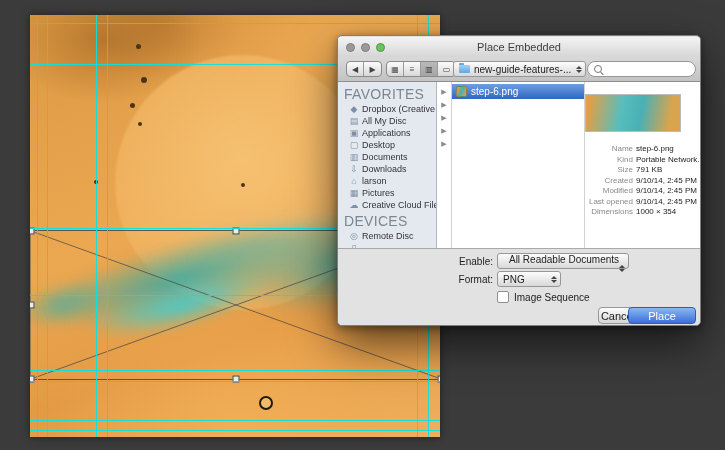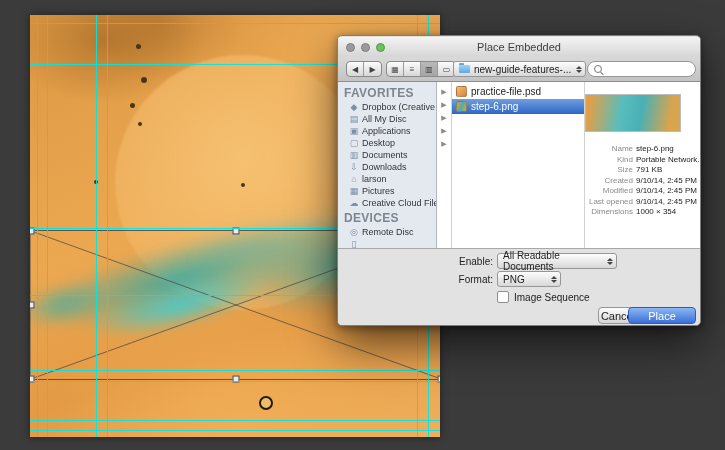--- a/index.html
+++ b/index.html
@@ -61,21 +61,21 @@
   .folder-ico{width:11px;height:8px;background:linear-gradient(#9fd4f5,#5fa8e0);border-radius:1px;position:relative;margin-right:4px;flex:none;}
   .folder-ico::before{content:"";position:absolute;top:-2px;left:0;width:5px;height:2px;background:#5fa8e0;border-radius:1px 1px 0 0;}
   .pathpopup{position:absolute;left:115px;top:4px;width:133px;}
   .pathpopup .txt{white-space:nowrap;overflow:hidden;}
   .search{position:absolute;right:4px;top:4px;width:109px;height:16px;background:#fff;border:1px solid #979797;border-radius:9px;display:flex;align-items:center;padding-left:6px;box-sizing:border-box;}
   .mag{width:6px;height:6px;border:1px solid #777;border-radius:50%;position:relative;flex:none;}
   .mag::after{content:"";position:absolute;width:4px;height:1px;background:#777;transform:rotate(45deg);right:-3px;bottom:-2px;}
 
   .browser{position:absolute;left:0;top:46px;right:0;height:166px;display:flex;background:#fff;}
   .sidebar{width:98px;flex:none;background:#e4e9ef;border-right:1px solid #b2b7bd;overflow:hidden;padding-top:2px;box-sizing:content-box;}
-  .side-header{font-size:12px;font-weight:bold;color:#7c8692;padding:2px 0 1px 6px;letter-spacing:.3px;}
+  .side-header{font-size:14px;font-weight:normal;color:#7c8692;padding:2px 0 1px 6px;letter-spacing:.3px;}
   .side-item{display:flex;align-items:center;gap:3px;height:12px;padding-left:11px;font-size:9px;color:#30343a;white-space:nowrap;overflow:hidden;}
   .side-item .ic{color:#7d8ea6;font-size:9px;width:10px;text-align:center;flex:none;}
   .chevrons{width:14px;flex:none;border-right:1px solid #d2d2d2;padding-top:3px;}
   .chevrons .ch{height:13px;font-size:7px;color:#8a8a8a;text-align:center;line-height:13px;}
   .filelist{width:132px;flex:none;border-right:1px solid #d2d2d2;padding-top:2px;font-size:10px;}
   .file-row{display:flex;align-items:center;gap:4px;height:15px;padding:0 4px;color:#222;white-space:nowrap;overflow:hidden;}
   .file-row.selected{background:linear-gradient(#6f9ee0,#2f66c6);color:#fff;}
   .thumb{width:11px;height:11px;border-radius:2px;flex:none;border:1px solid rgba(0,0,0,.2);box-sizing:border-box;}
   .thumb.psd{background:linear-gradient(135deg,#f3c078,#d5833a);}
   .thumb.png{background:linear-gradient(115deg,#d89a4a 15%,#3fb3b3 50%,#cfa05a 90%);}
@@ -233,24 +233,20 @@
 
       <div class="chevrons">
         <div class="ch">▶</div>
         <div class="ch">▶</div>
         <div class="ch">▶</div>
         <div class="ch">▶</div>
         <div class="ch">▶</div>
       </div>
 
       <div class="filelist">
-        <div class="file-row">
-          <span class="thumb psd"></span>
-          <span>practice-file.psd</span>
-        </div>
         <div class="file-row selected">
           <span class="thumb png"></span>
           <span>step-6.png</span>
         </div>
       </div>
 
       <div class="preview">
         <div class="pv-thumb"></div>
         <div class="info">
           <div class="info-row">
@@ -281,21 +277,21 @@
               <span class="info-label">Dimensions</span>
               <span class="info-value">1000 × 354</span>
             </div>
         </div>
       </div>
     </div>
 
     <div class="options">
       <div class="opt-row" style="top:4px;height:16px;">
         <span class="opt-label">Enable:</span>
-        <div class="popup" style="width:120px;">
+        <div class="popup" style="width:132px;flex-direction:column;">
           <span>All Readable Documents</span>
           <span class="arrows">
               <i class="up"></i>
               <i class="dn"></i>
             </span>
         </div>
       </div>
       <div class="opt-row" style="top:22px;height:16px;">
         <span class="opt-label">Format:</span>
         <div class="popup" style="width:64px;">

